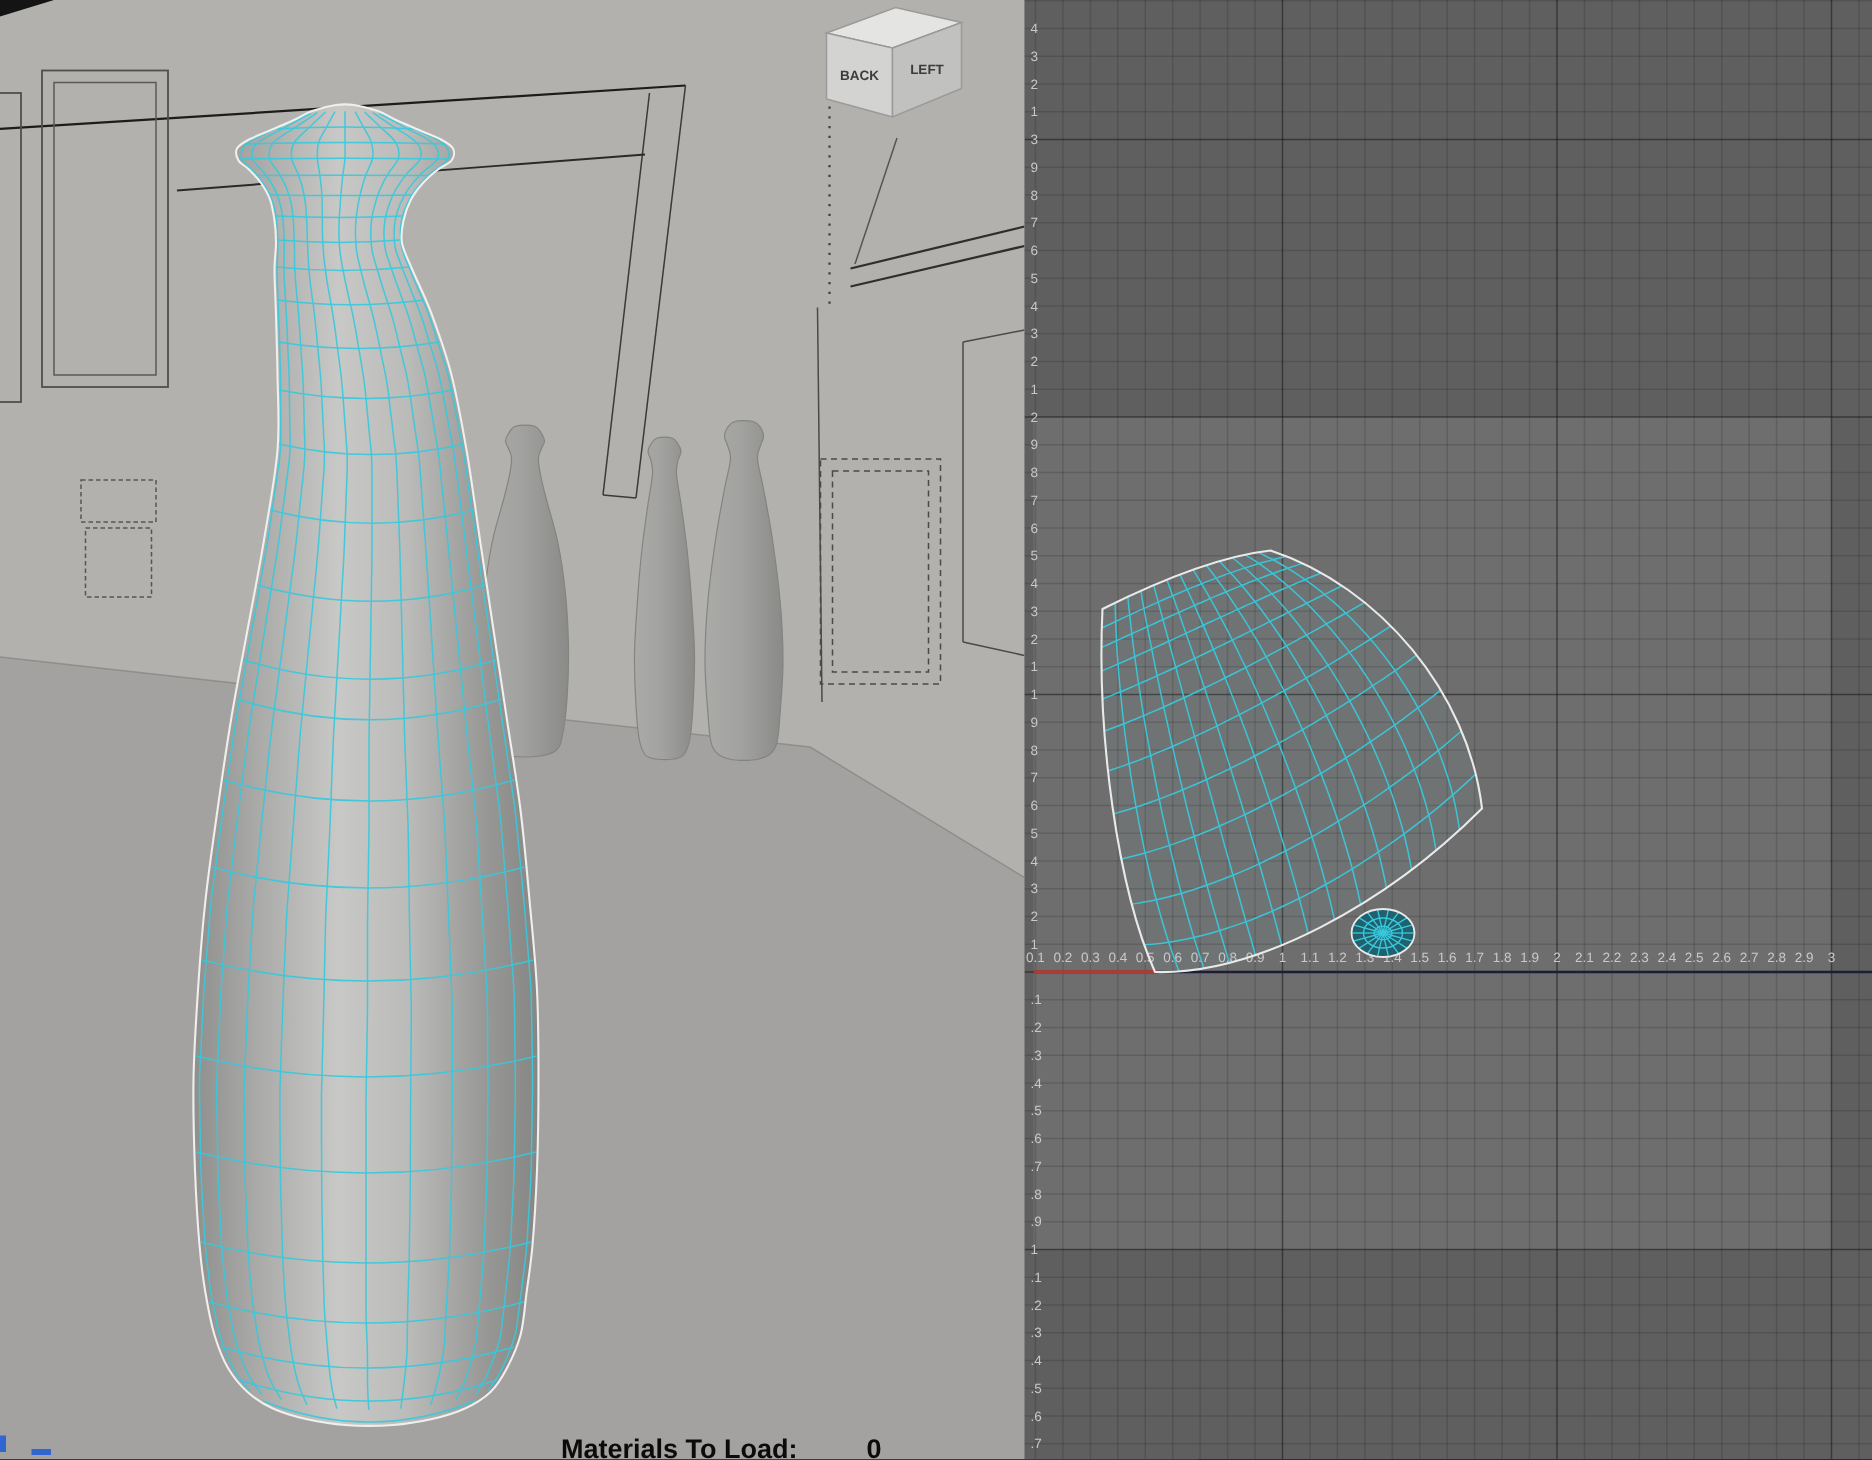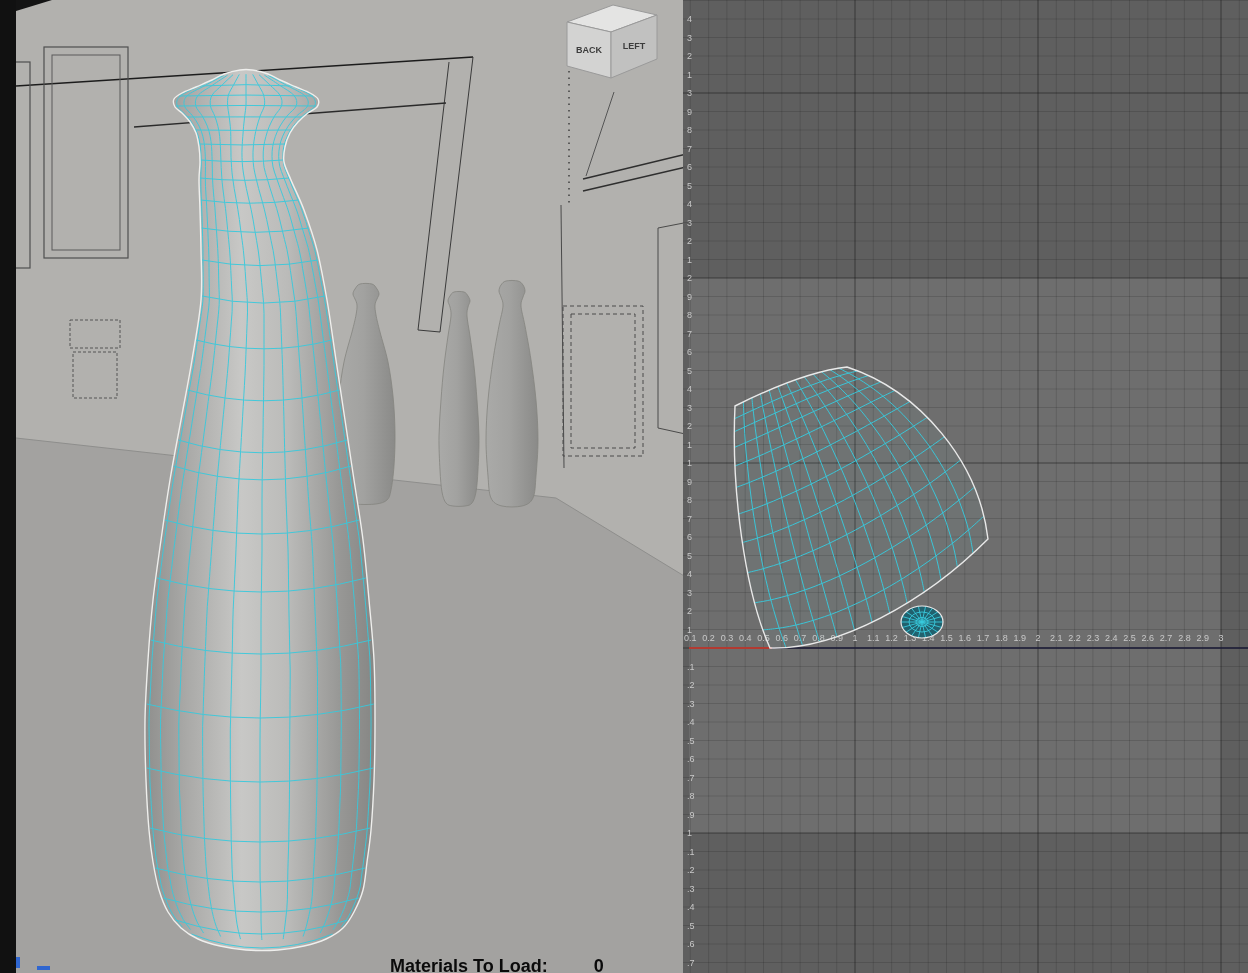--- a/index.html
+++ b/index.html
@@ -1,18 +1,18 @@
 <!DOCTYPE html>
 <html><head>
 <meta charset="utf-8">
 <style>
   html,body{margin:0;padding:0;background:#000;font-family:"Liberation Sans",sans-serif;}
   #root{position:relative;width:1248px;height:973px;overflow:hidden;background:#111;}
   .vp{position:absolute;top:0;height:973px;overflow:hidden;}
-  #persp{left:16px;width:799px;background:#b2b1ae;}
+  #persp{left:0;width:799px;background:#b2b1ae;}
   #uv{left:683px;width:565px;background:#5f5f5f;}
   #persp svg,#uv svg{display:block;}
   .viewcube{position:absolute;left:543px;top:2px;}
   .hud{position:absolute;top:956px;left:374px;font-weight:bold;font-size:18px;color:#0b0b0b;white-space:nowrap;}
   .hud .val{margin-left:46px;}
   .bluetick{position:absolute;background:#2f66d0;}
 </style>
 </head>
 <body>
 

